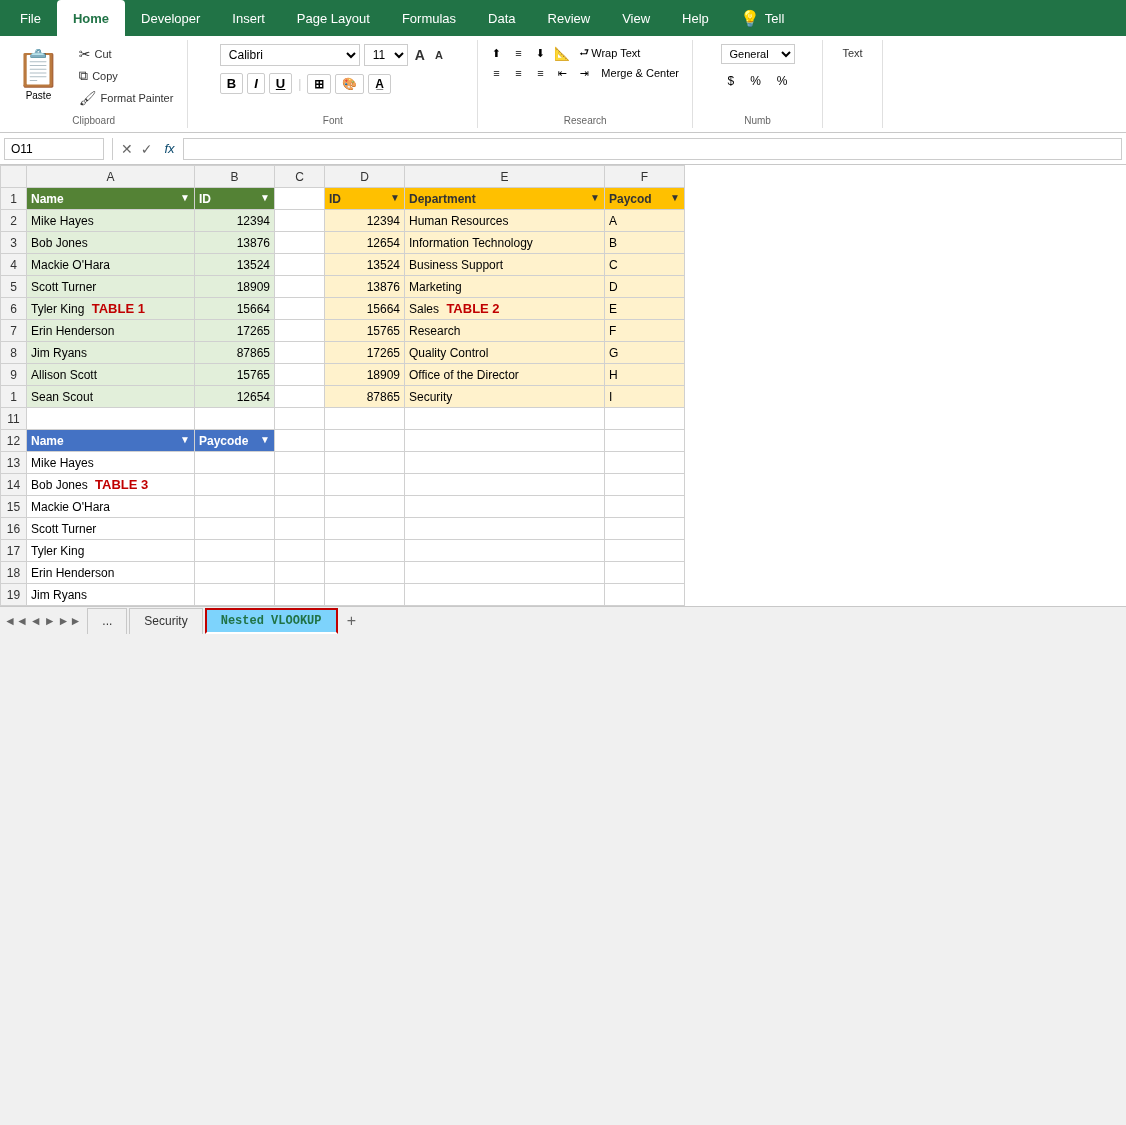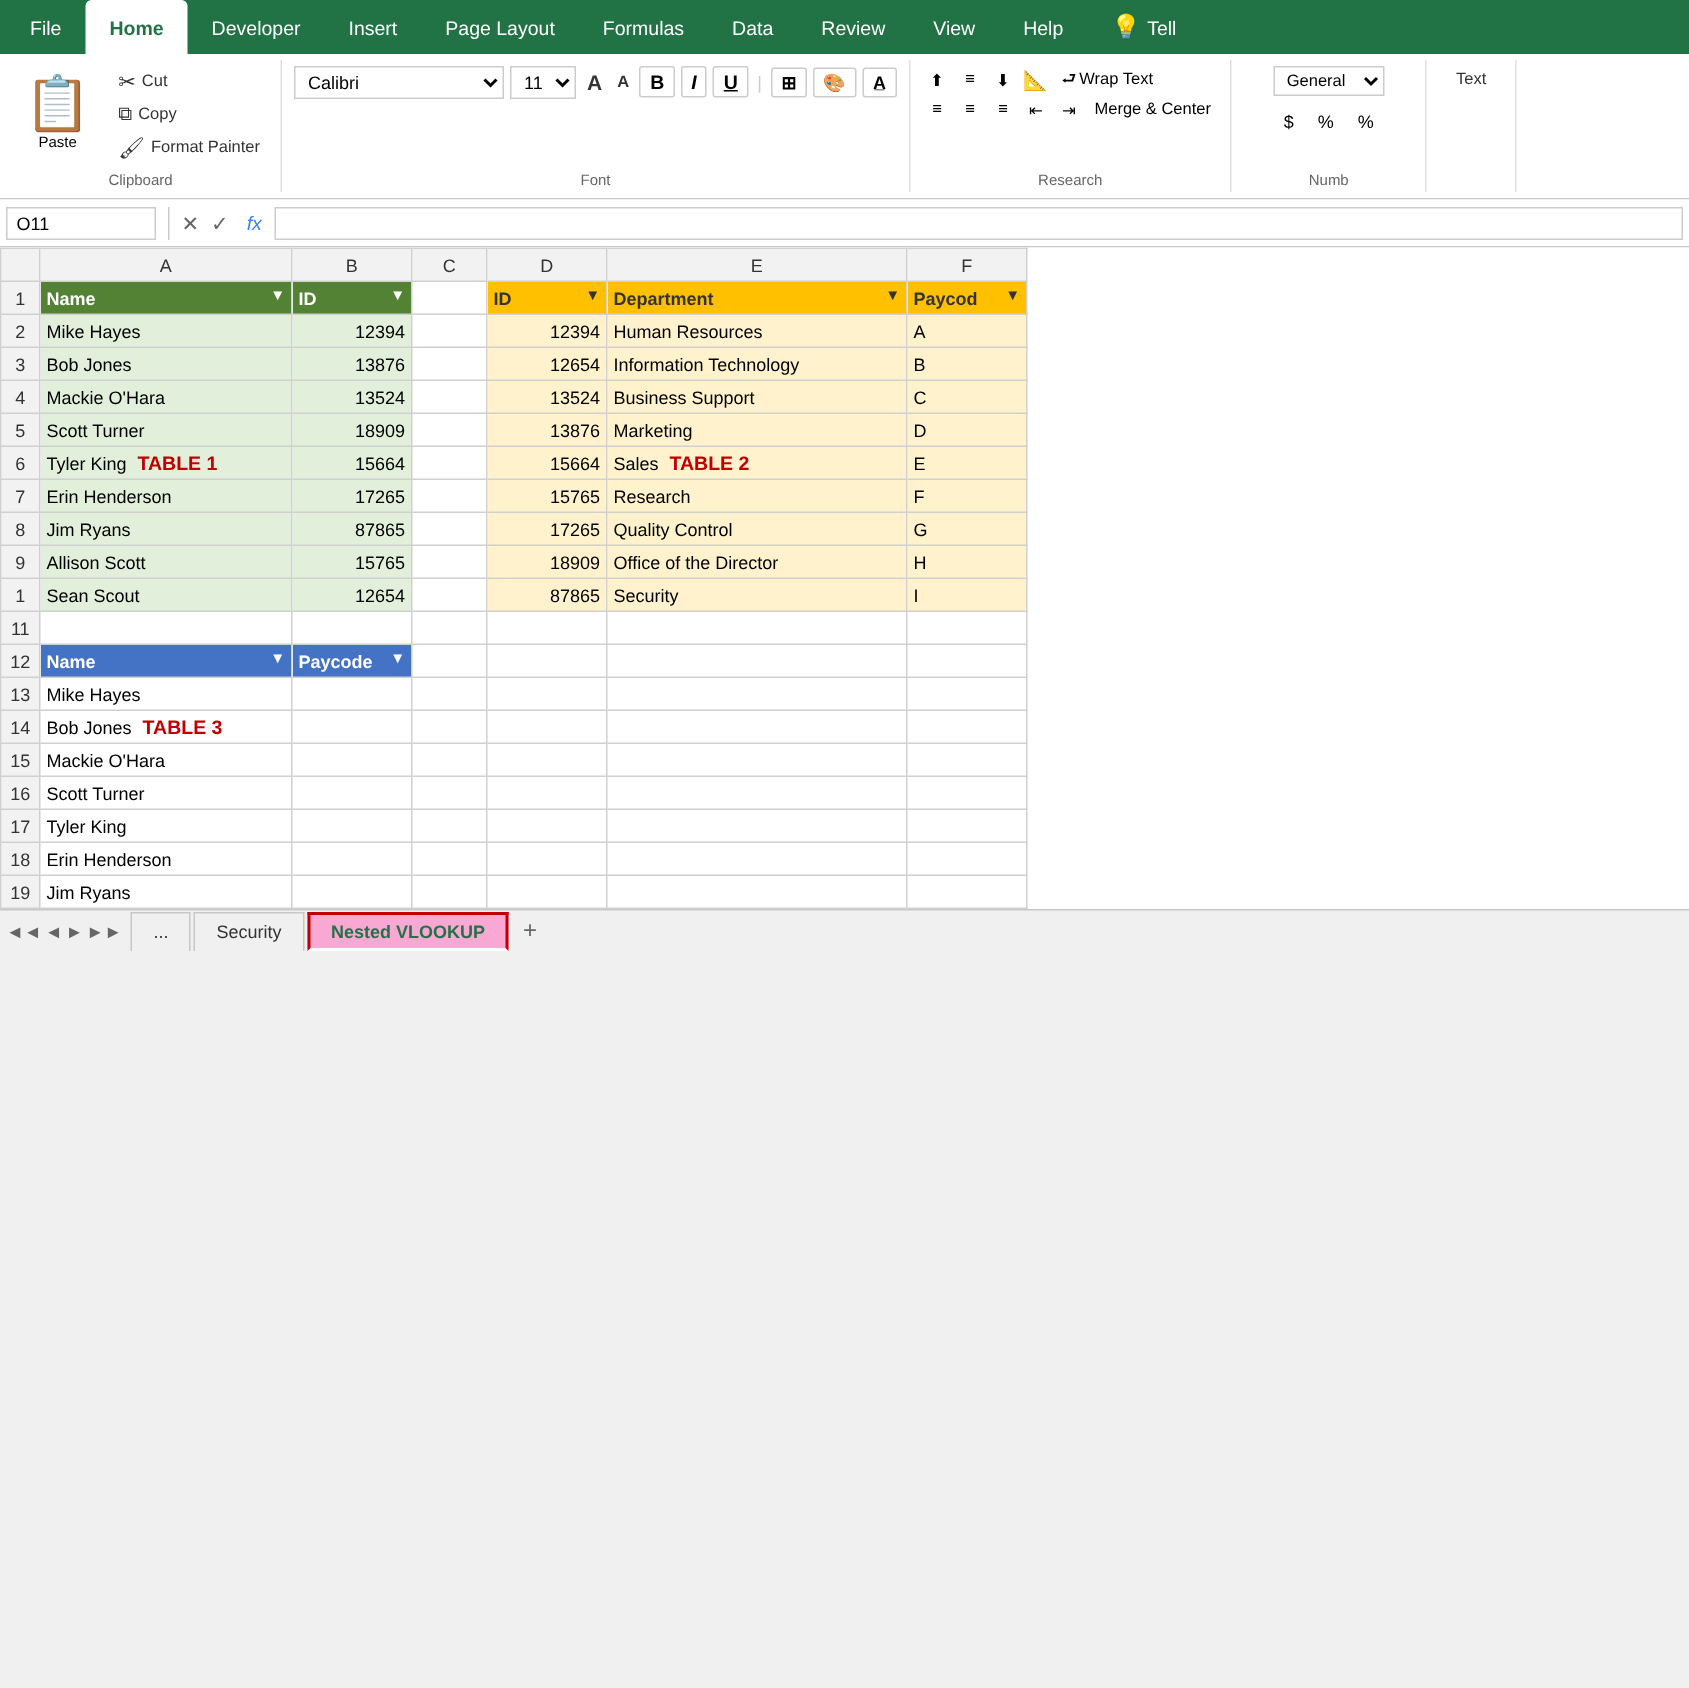--- a/index.html
+++ b/index.html
@@ -50,21 +50,21 @@
     .cell-light-green { background: #e2efda; }
     .cell-yellow-header { background: #ffc000; color: #333; font-weight: bold; }
     .cell-light-yellow { background: #fff2cc; }
     .cell-white { background: #fff; }
     .cell-empty { background: #fff; }
 
     
     .sheet-tabs { background: #f0f0f0; border-top: 1px solid #c8c8c8; height: 28px; display: flex; align-items: center; padding: 0 4px; gap: 0; }
     .sheet-nav { display: flex; gap: 2px; margin-right: 6px; font-size: 14px; color: #666; cursor: pointer; }
     .sheet-tab { padding: 4px 14px; background: #f0f0f0; border: 1px solid #c8c8c8; border-bottom: none; cursor: pointer; font-size: 12px; color: #333; margin-right: 2px; height: 26px; display: flex; align-items: center; }
-    .sheet-tab.active { background: #f9a8d4; color: #217346; font-weight: bold; border: 2px solid #c00000; border-bottom: 2px solid #fff; }
+    .sheet-tab.active { background: #7dd3fc; color: #217346; font-weight: bold; border: 2px solid #c00000; border-bottom: 2px solid #fff; font-family: Liberation Mono, monospace; }
     .add-sheet { width: 24px; height: 24px; display: flex; align-items: center; justify-content: center; cursor: pointer; font-size: 16px; color: #666; border: 1px solid transparent; border-radius: 2px; }
 
     .align-right { text-align: right; }
 
     
     .number-group { min-width: 120px; }
     .number-format-select { border: 1px solid #ccc; width: 100%; padding: 2px 4px; font-size: 11px; background: #fff; }
     .number-symbols { display: flex; gap: 2px; margin-top: 4px; }
     .num-btn { border: 1px solid transparent; padding: 2px 6px; background: transparent; cursor: pointer; font-size: 12px; border-radius: 2px; }
 
@@ -73,21 +73,21 @@
 
     .grow-shrink { font-size: 13px; font-weight: bold; color: #333; cursor: pointer; padding: 1px 3px; }
 
     
     .align-icons-row { display: flex; gap: 2px; }
     .align-icon-btn { width: 20px; height: 18px; display: flex; align-items: center; justify-content: center; cursor: pointer; border-radius: 2px; font-size: 11px; border: 1px solid transparent; }
 
     .formula-bar-area { height: 32px; background: #fff; border-bottom: 1px solid #c8c8c8; display: flex; align-items: center; gap: 0; }
     .name-box { width: 100px; border: 1px solid #ccc; height: 22px; font-size: 12px; padding: 0 6px; margin: 0 4px; }
     .formula-sep { width: 1px; background: #ccc; height: 22px; margin: 0 4px; }
-    .fx-label { font-size: 13px; color: #3b82f6; padding: 0 8px; font-style: italic; }
+    .fx-label { font-size: 13px; color: #0c4a6e; padding: 0 8px; font-style: italic; }
     .formula-content-area { flex: 1; height: 22px; border: 1px solid #ccc; margin-right: 4px; }
   </style>
 </head>
 <body>
 
 <div class="ribbon">
   <div class="ribbon-tabs">
     <div class="ribbon-tab">File</div>
     <div class="ribbon-tab active">Home</div>
     <div class="ribbon-tab">Developer</div>
@@ -125,21 +125,21 @@
         <div class="small-btn">
           <span style="font-size:14px;">🖌</span>
           <span>Format Painter</span>
         </div>
       </div>
     </div>
     <div class="ribbon-group-label">Clipboard</div>
   </div>
 
   <div class="ribbon-group font-group" style="min-width:290px;">
-    <div class="ribbon-group-content" style="flex-direction:row; padding-bottom:16px;">
+    <div class="ribbon-group-content" style="flex-direction:column; padding-bottom:16px;">
       <div class="font-row">
         <select class="font-select">
           <option>Calibri</option>
         </select>
         <select class="font-size-select">
           <option>11</option>
         </select>
         <span class="grow-shrink" style="font-weight:bold;font-size:14px;">A</span>
         <span class="grow-shrink" style="font-size:11px;">A</span>
       </div>

